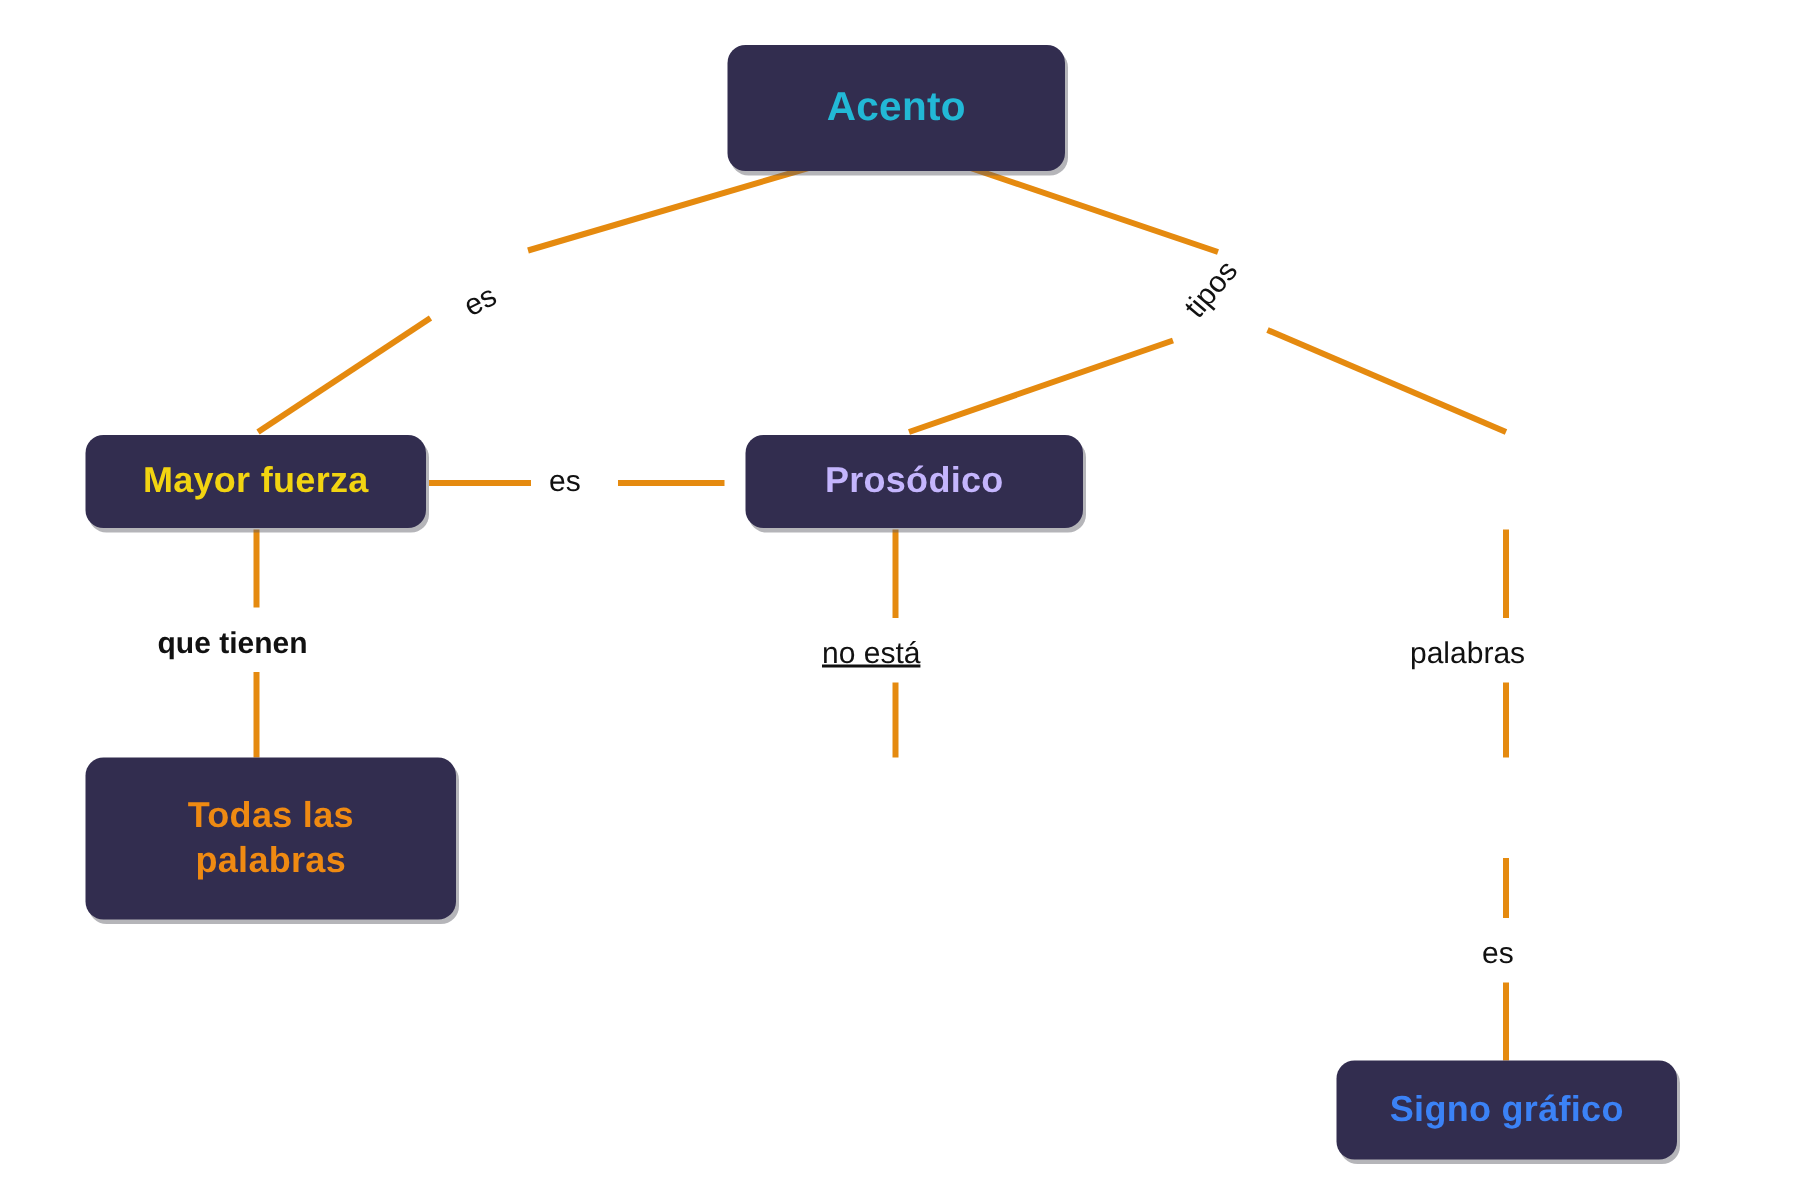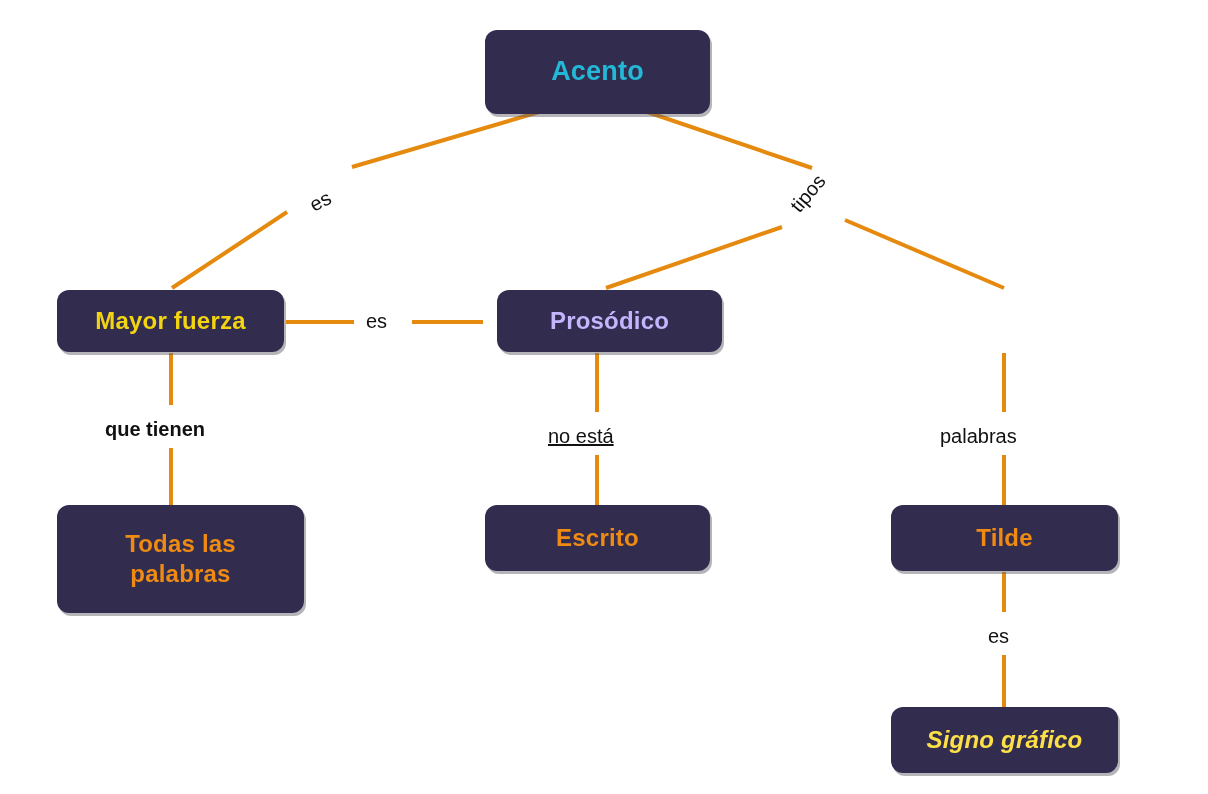--- a/index.html
+++ b/index.html
@@ -106,29 +106,23 @@
   <div class="node" style="left:485px; top:290px; width:225px; height:62px; font-size:24px; color:#c4b5fd;margin-left:12px;">
     <span class="node-label">Prosódico</span>
   </div>
 
 
   <div class="node" style="left:57px; top:505px; width:247px; height:108px; font-size:24px; color:#ef8a12;">
     <span class="node-label">Todas las
 palabras</span>
   </div>
 
-  <div class="node" style="left:485px; top:505px; width:225px; height:66px; font-size:24px; color:#ef8a12;">
-    <span class="node-label">Escrito</span>
-  </div>
 
-  <div class="node" style="left:891px; top:505px; width:227px; height:66px; font-size:24px; color:#ef8a12;">
-    <span class="node-label">Tilde</span>
-  </div>
 
-  <div class="node" style="left:891px; top:707px; width:227px; height:66px; font-size:24px; color:#fde047;font-style:italic;">
+  <div class="node" style="left:891px; top:707px; width:227px; height:66px; font-size:24px; color:#3b82f6;">
     <span class="node-label">Signo gráfico</span>
   </div>
 
   <div class="edge-label rot-down" style="left:310px; top:190px;">es</div>
 
   <div class="edge-label rot-up" style="left:787px; top:182px;">tipos</div>
 
   <div class="edge-label" style="left:366px; top:310px;">es</div>
 
   <div class="edge-label" style="left:105px; top:418px;font-weight:bold;">que tienen</div>

